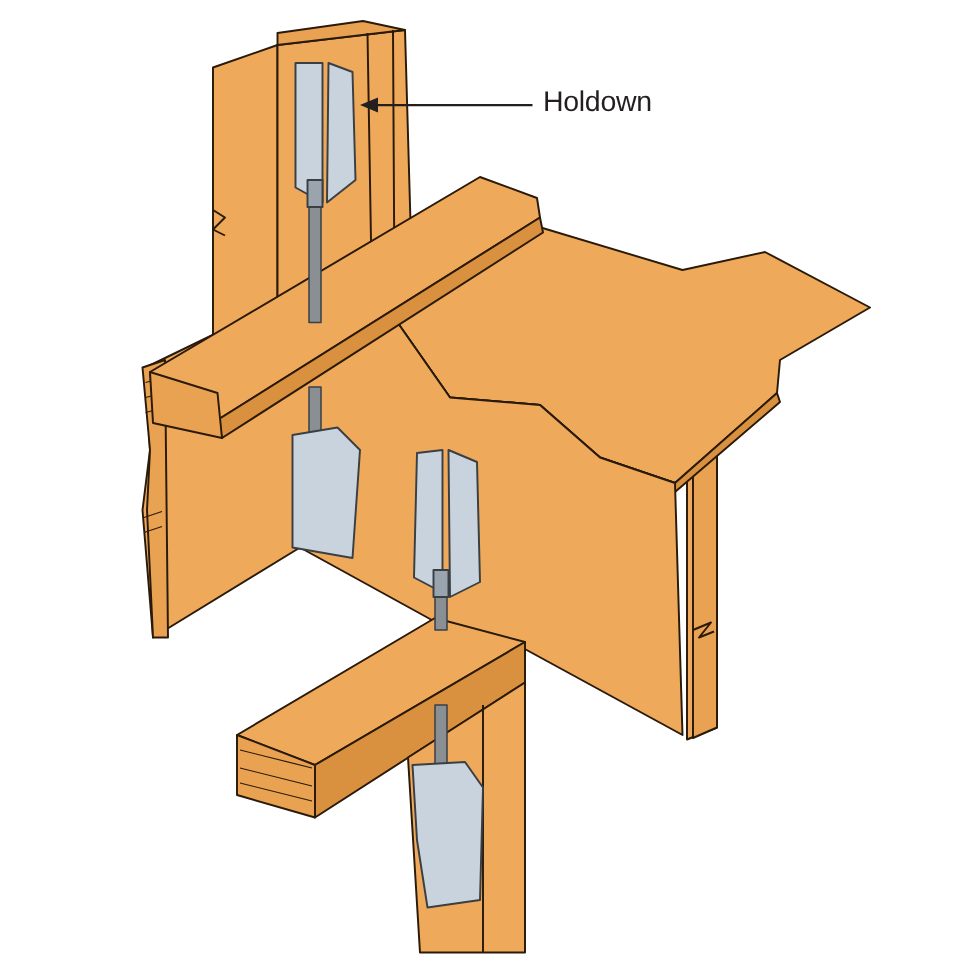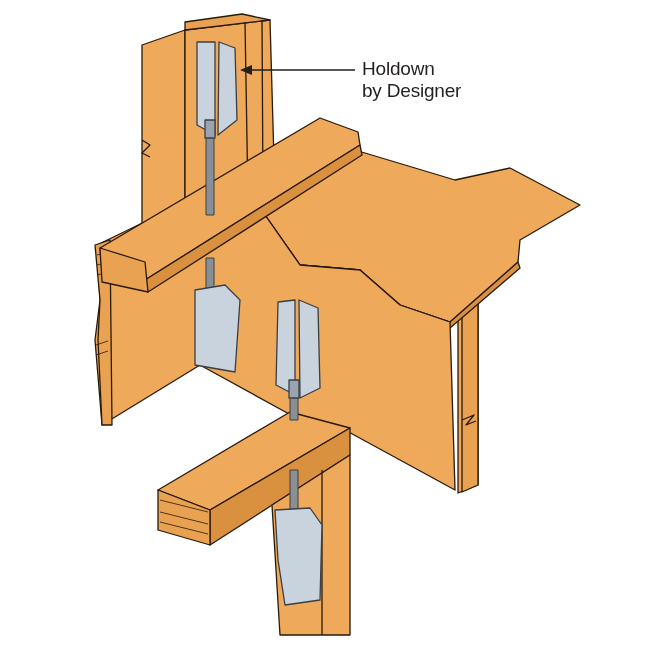--- a/index.html
+++ b/index.html
@@ -84,15 +84,14 @@
   </g>
 
   <g>
     <line x1="248" y1="70" x2="355" y2="70" stroke="#231f20" stroke-width="1.5"></line>
     <polygon points="240,70 252,65 252,75" fill="#231f20"></polygon>
   </g>
 </svg>
 
 <div class="callout">
   <div>Holdown</div>
-  <div>by Designer</div>
 </div>
 </div>
 
 </body></html>

